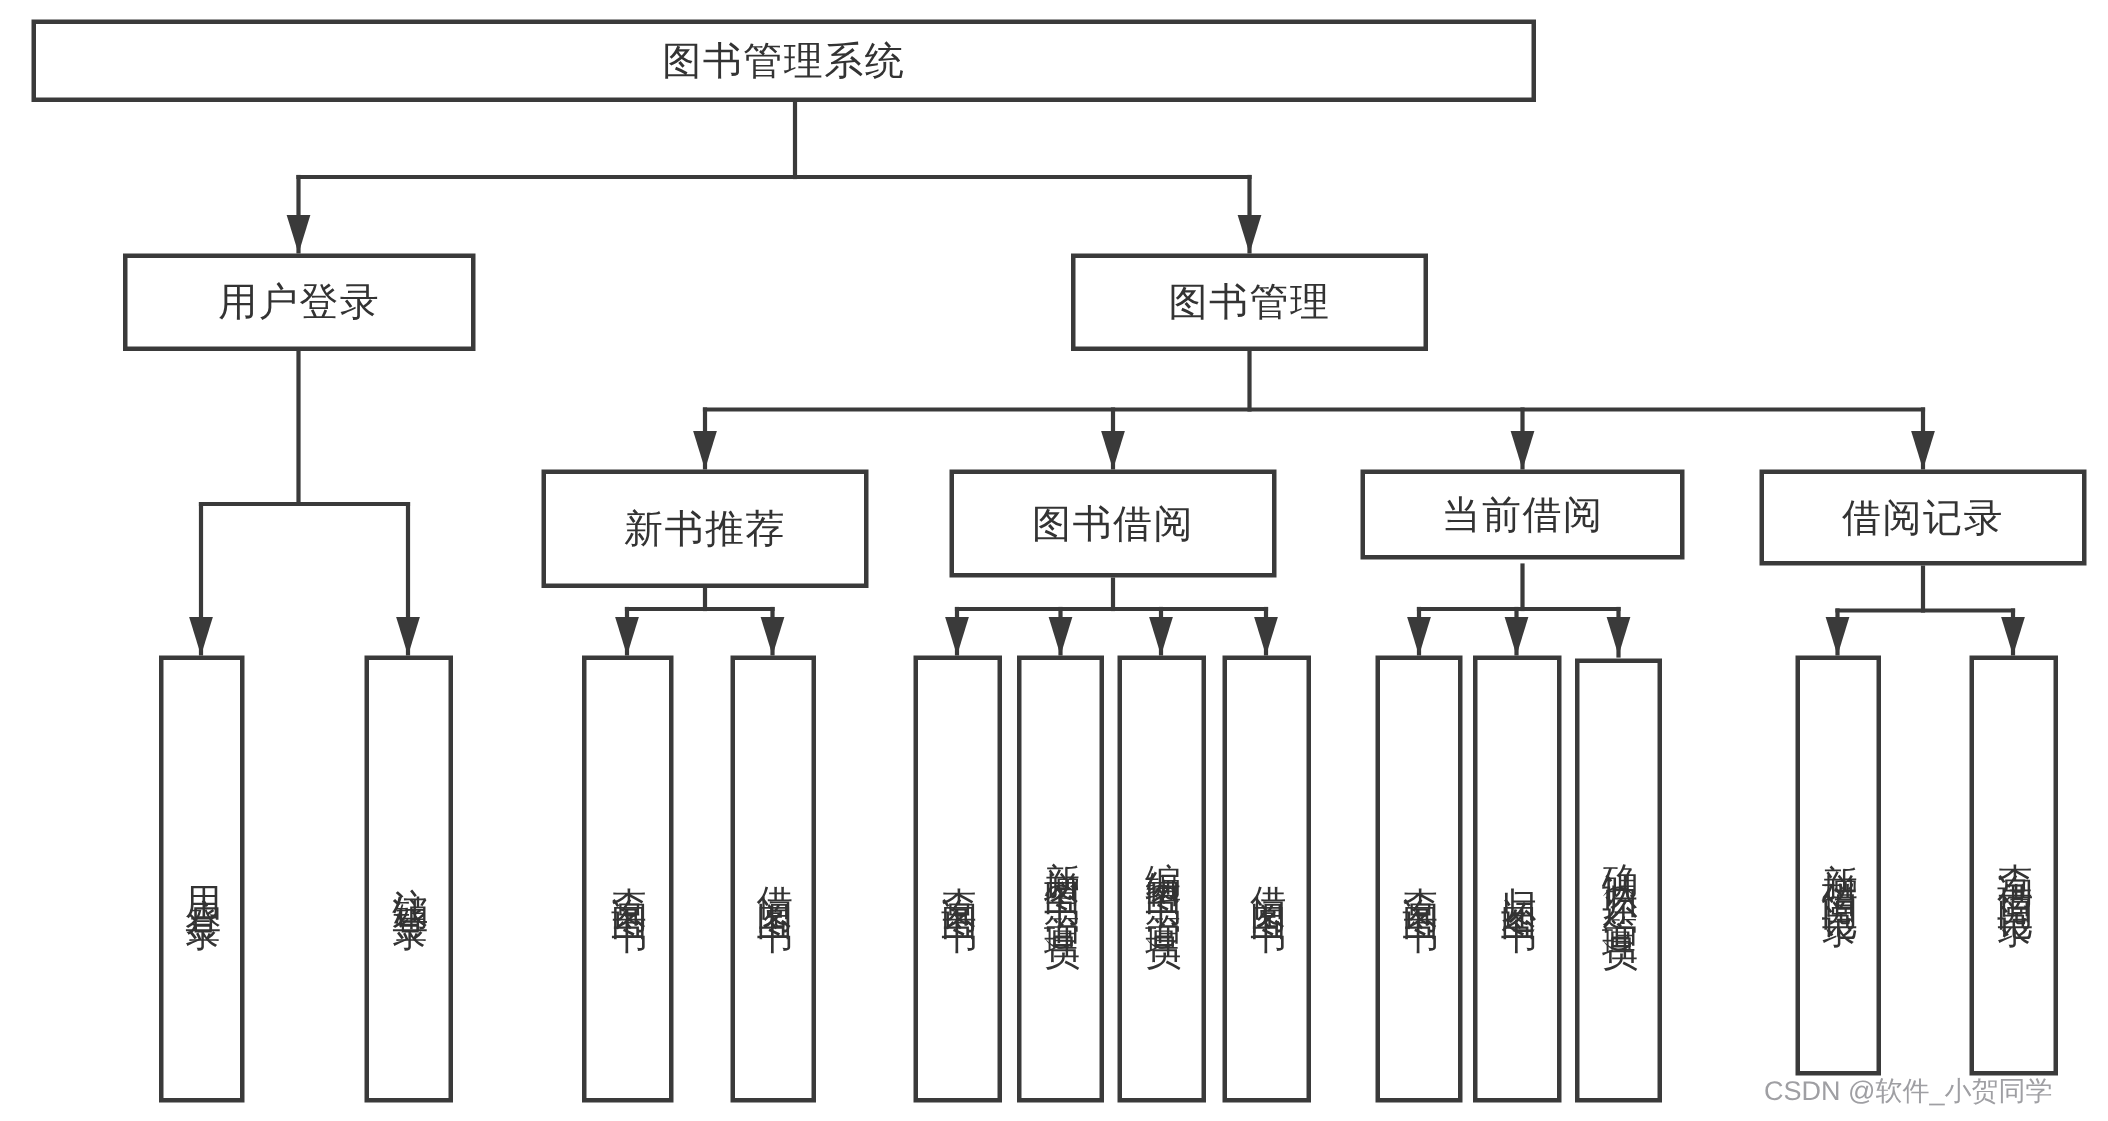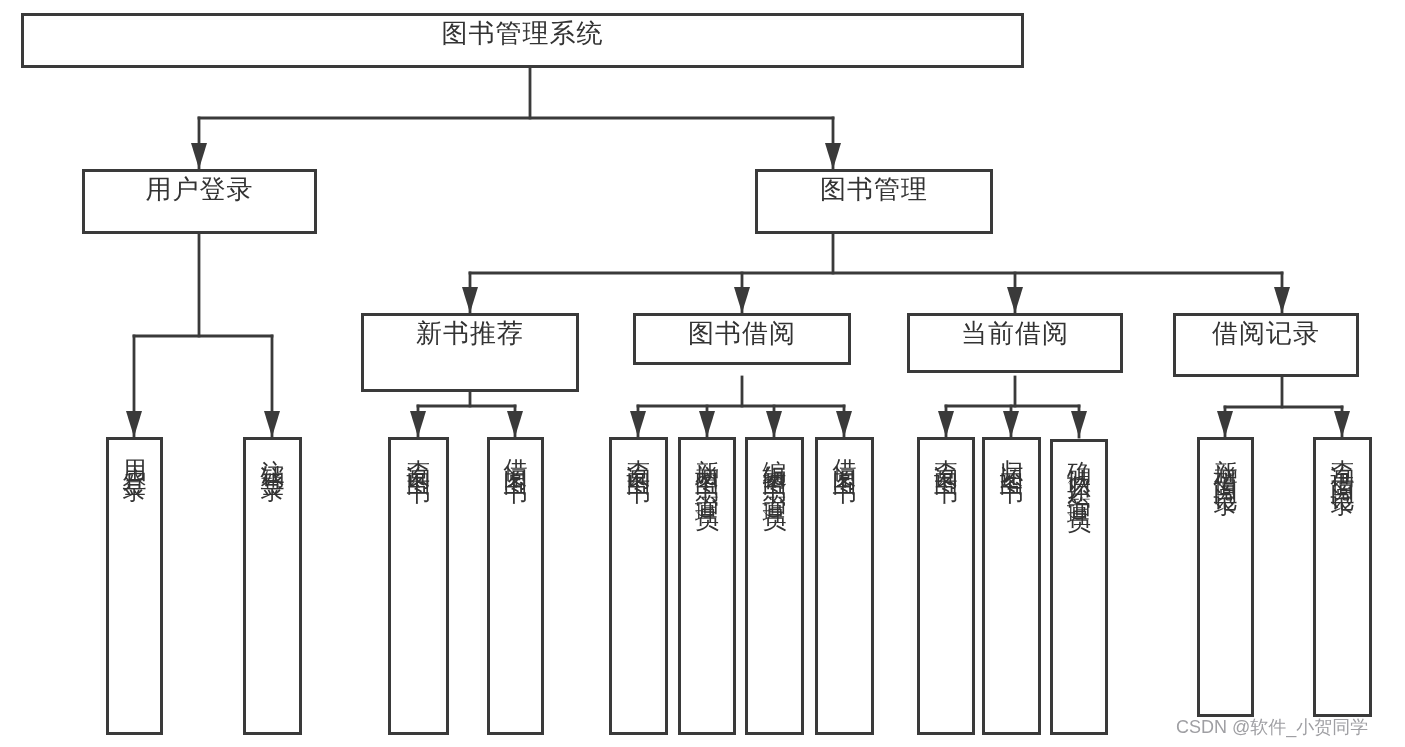--- a/index.html
+++ b/index.html
@@ -5,21 +5,21 @@
   html,body{margin:0;padding:0;background:#ffffff;}
   body{font-family:"Liberation Sans","DejaVu Sans",sans-serif;}
   #stage{position:relative;width:1405px;height:747px;background:#ffffff;overflow:hidden;}
   #wires{position:absolute;left:0;top:0;z-index:1;}
   .node{
     position:absolute;
     box-sizing:border-box;
     background:#ffffff;
     border:3px solid #3a3a3a;
     display:flex;
-    align-items:flex-start;
+    align-items:center;
     justify-content:center;
     z-index:2;
     color:#333333;
   }
   .node.h{font-size:26px;letter-spacing:1px;}
   .node.v{font-size:24px;}
   .node.v .vtxt{
     writing-mode:vertical-rl;
     text-orientation:mixed;
     letter-spacing:7px;
@@ -93,34 +93,34 @@
     </g>
   </svg>
 
   <div class="node h" style="left:21px;top:13px;width:1003px;height:55px">
     <span>图书管理系统</span>
   </div>
 
   <div class="node h" style="left:82px;top:169px;width:235px;height:65px">
     <span>用户登录</span>
   </div>
-  <div class="node h" style="left:755px;top:169px;width:238px;height:65px">
+  <div class="node h" style="left:714px;top:169px;width:238px;height:65px">
     <span>图书管理</span>
   </div>
 
   <div class="node h" style="left:361px;top:313px;width:218px;height:79px">
     <span>新书推荐</span>
   </div>
-  <div class="node h" style="left:633px;top:313px;width:218px;height:52px">
+  <div class="node h" style="left:633px;top:313px;width:218px;height:72px">
     <span>图书借阅</span>
   </div>
   <div class="node h" style="left:907px;top:313px;width:216px;height:60px">
     <span>当前借阅</span>
   </div>
-  <div class="node h" style="left:1173px;top:313px;width:186px;height:64px">
+  <div class="node h" style="left:1173px;top:313px;width:218px;height:64px">
     <span>借阅记录</span>
   </div>
 
   <div class="node v" style="left:106px;top:437px;width:57px;height:298px">
     <span class="vtxt">用户登录</span>
   </div>
   <div class="node v" style="left:243px;top:437px;width:59px;height:298px">
     <span class="vtxt">注销登录</span>
   </div>
 

